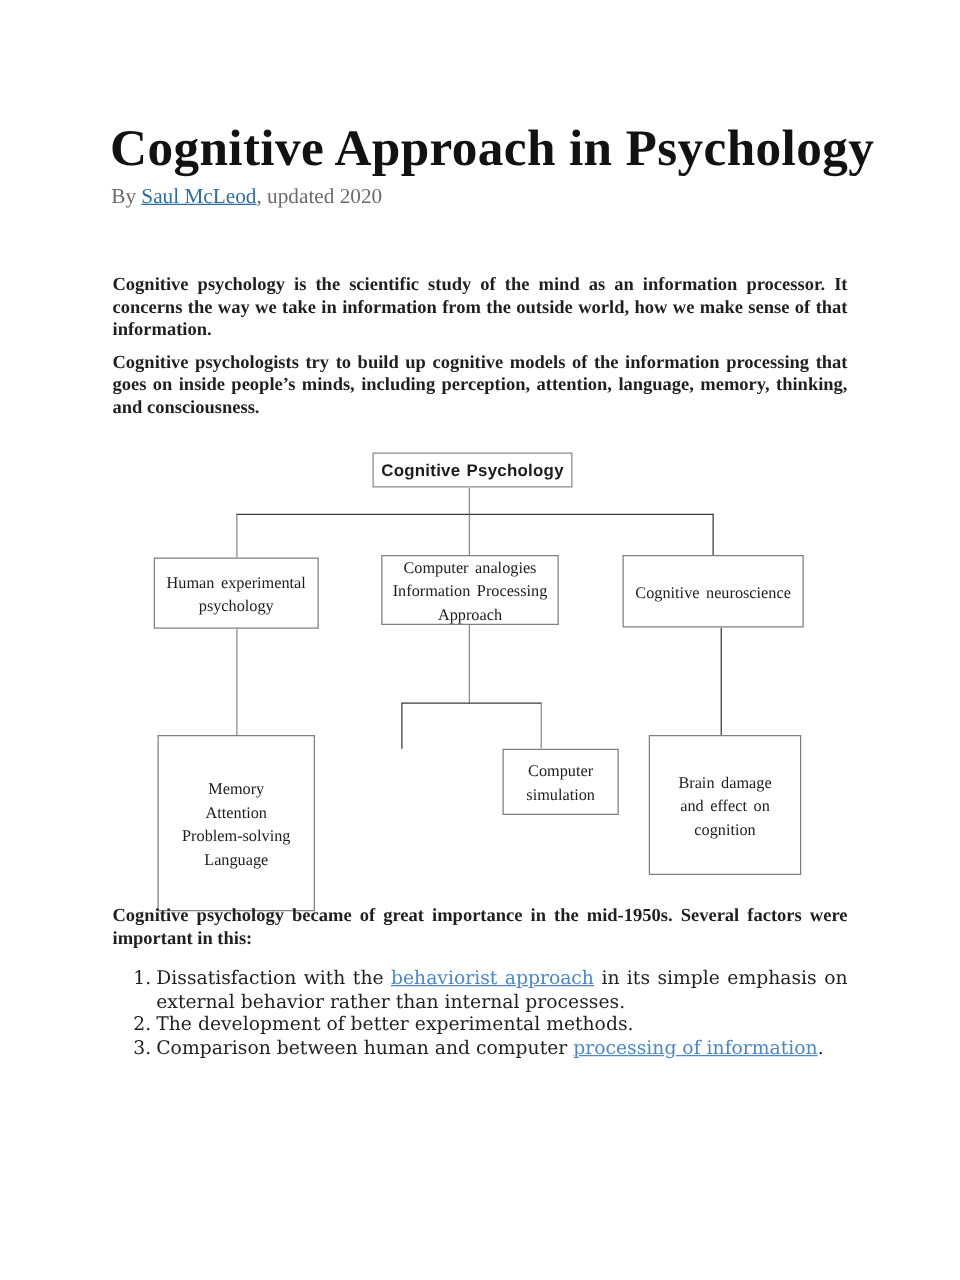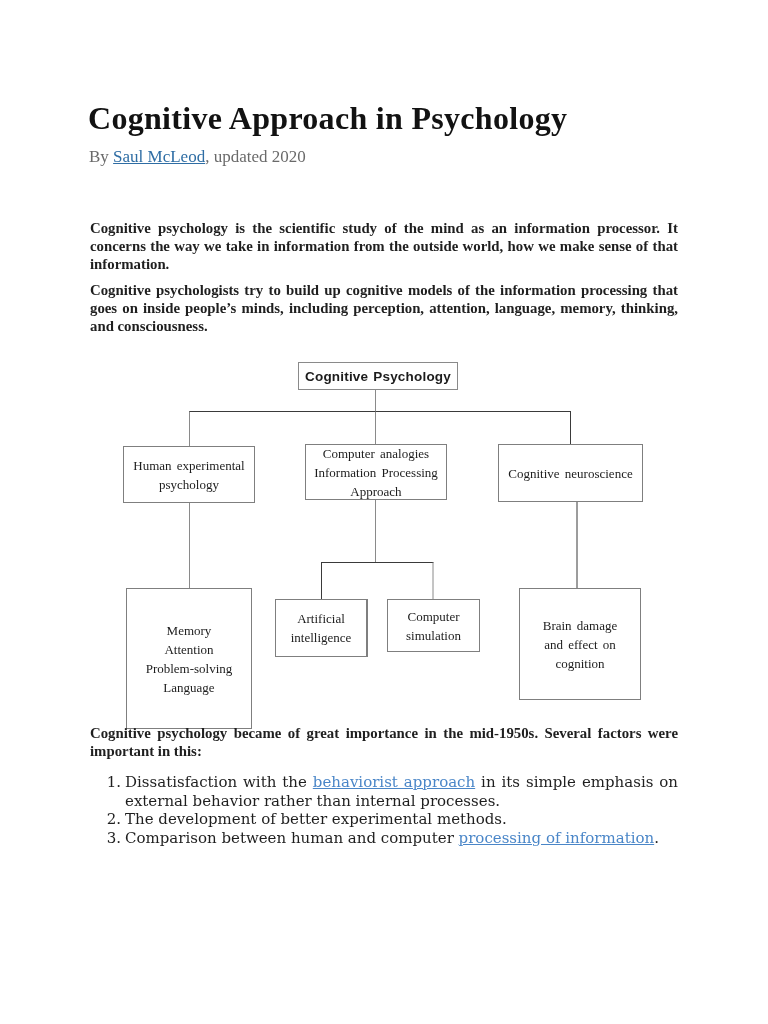--- a/index.html
+++ b/index.html
@@ -4,21 +4,21 @@
 <style>
   html, body { margin:0; padding:0; background:#ffffff; }
   .page {
     position:relative; width:768px; height:1024px; background:#ffffff;
     font-family:"Liberation Serif", serif; color:#1f1f1f; overflow:hidden;
   }
 
   .title {
     position:absolute; left:88px; top:100px; width:620px; margin:0;
     font-family:"Liberation Serif", serif; font-weight:bold;
-    font-size:32px; line-height:36px; color:#121212; letter-spacing:0.3px;
+    font-size:41px; line-height:36px; color:#121212; letter-spacing:0.3px;
   }
   .byline {
     position:absolute; left:89px; top:147px; width:500px;
     font-size:17px; line-height:20px; color:#6a6a6a;
   }
   .byline a { color:#2e6da4; text-decoration:underline; cursor:pointer; }
 
   .para {
     position:absolute; left:90px; width:588px; margin:0;
     font-family:"Liberation Serif", serif; font-weight:bold;
@@ -43,21 +43,21 @@
     font-family:"Liberation Sans", sans-serif; font-weight:bold;
     font-size:13.5px; letter-spacing:0.2px; word-spacing:1px; white-space:nowrap;
     border-color:#8a8a8a;
   }
   .n-root { left:298px; top:6px;   width:160px; height:28px; }
   .n-hep  { left:123px; top:90px;  width:132px; height:57px; }
   .n-ca   { left:305px; top:88px;  width:142px; height:56px; }
   .n-cn   { left:498px; top:88px;  width:145px; height:58px;text-align:right; }
   .n-mem  { left:126px; top:232px; width:126px; height:141px; }
   .n-ai   { left:275px; top:243px; width:93px;  height:58px; border-right-width:2px; }
-  .n-cs   { left:387px; top:243px; width:93px;  height:53px; }
+  .n-cs   { left:402px; top:243px; width:93px;  height:53px; }
   .n-bd   { left:519px; top:232px; width:122px; height:112px; }
 
   
   .list {
     position:absolute; left:90px; top:773px; width:588px;
     font-family:"DejaVu Serif", serif; font-size:15px; line-height:18.5px;
     color:#1f1f1f;
   }
   .li { display:flex; align-items:flex-start; }
   .num { flex:0 0 31px; width:31px; text-align:right; }
@@ -100,22 +100,20 @@
     <div class="node n-hep">Human experimental
 psychology</div>
     <div class="node n-ca">Computer analogies
 Information Processing
 Approach</div>
     <div class="node n-cn">Cognitive neuroscience</div>
     <div class="node n-mem">Memory
 Attention
 Problem-solving
 Language</div>
-    <div class="node n-ai">Artificial
-intelligence</div>
     <div class="node n-cs">Computer
 simulation</div>
     <div class="node n-bd">Brain damage
 and effect on
 cognition</div>
   </div>
 
   <p class="para mid">Cognitive psychology became of great importance in the mid-1950s. Several factors were important in this:</p>
 
   <div class="list">

